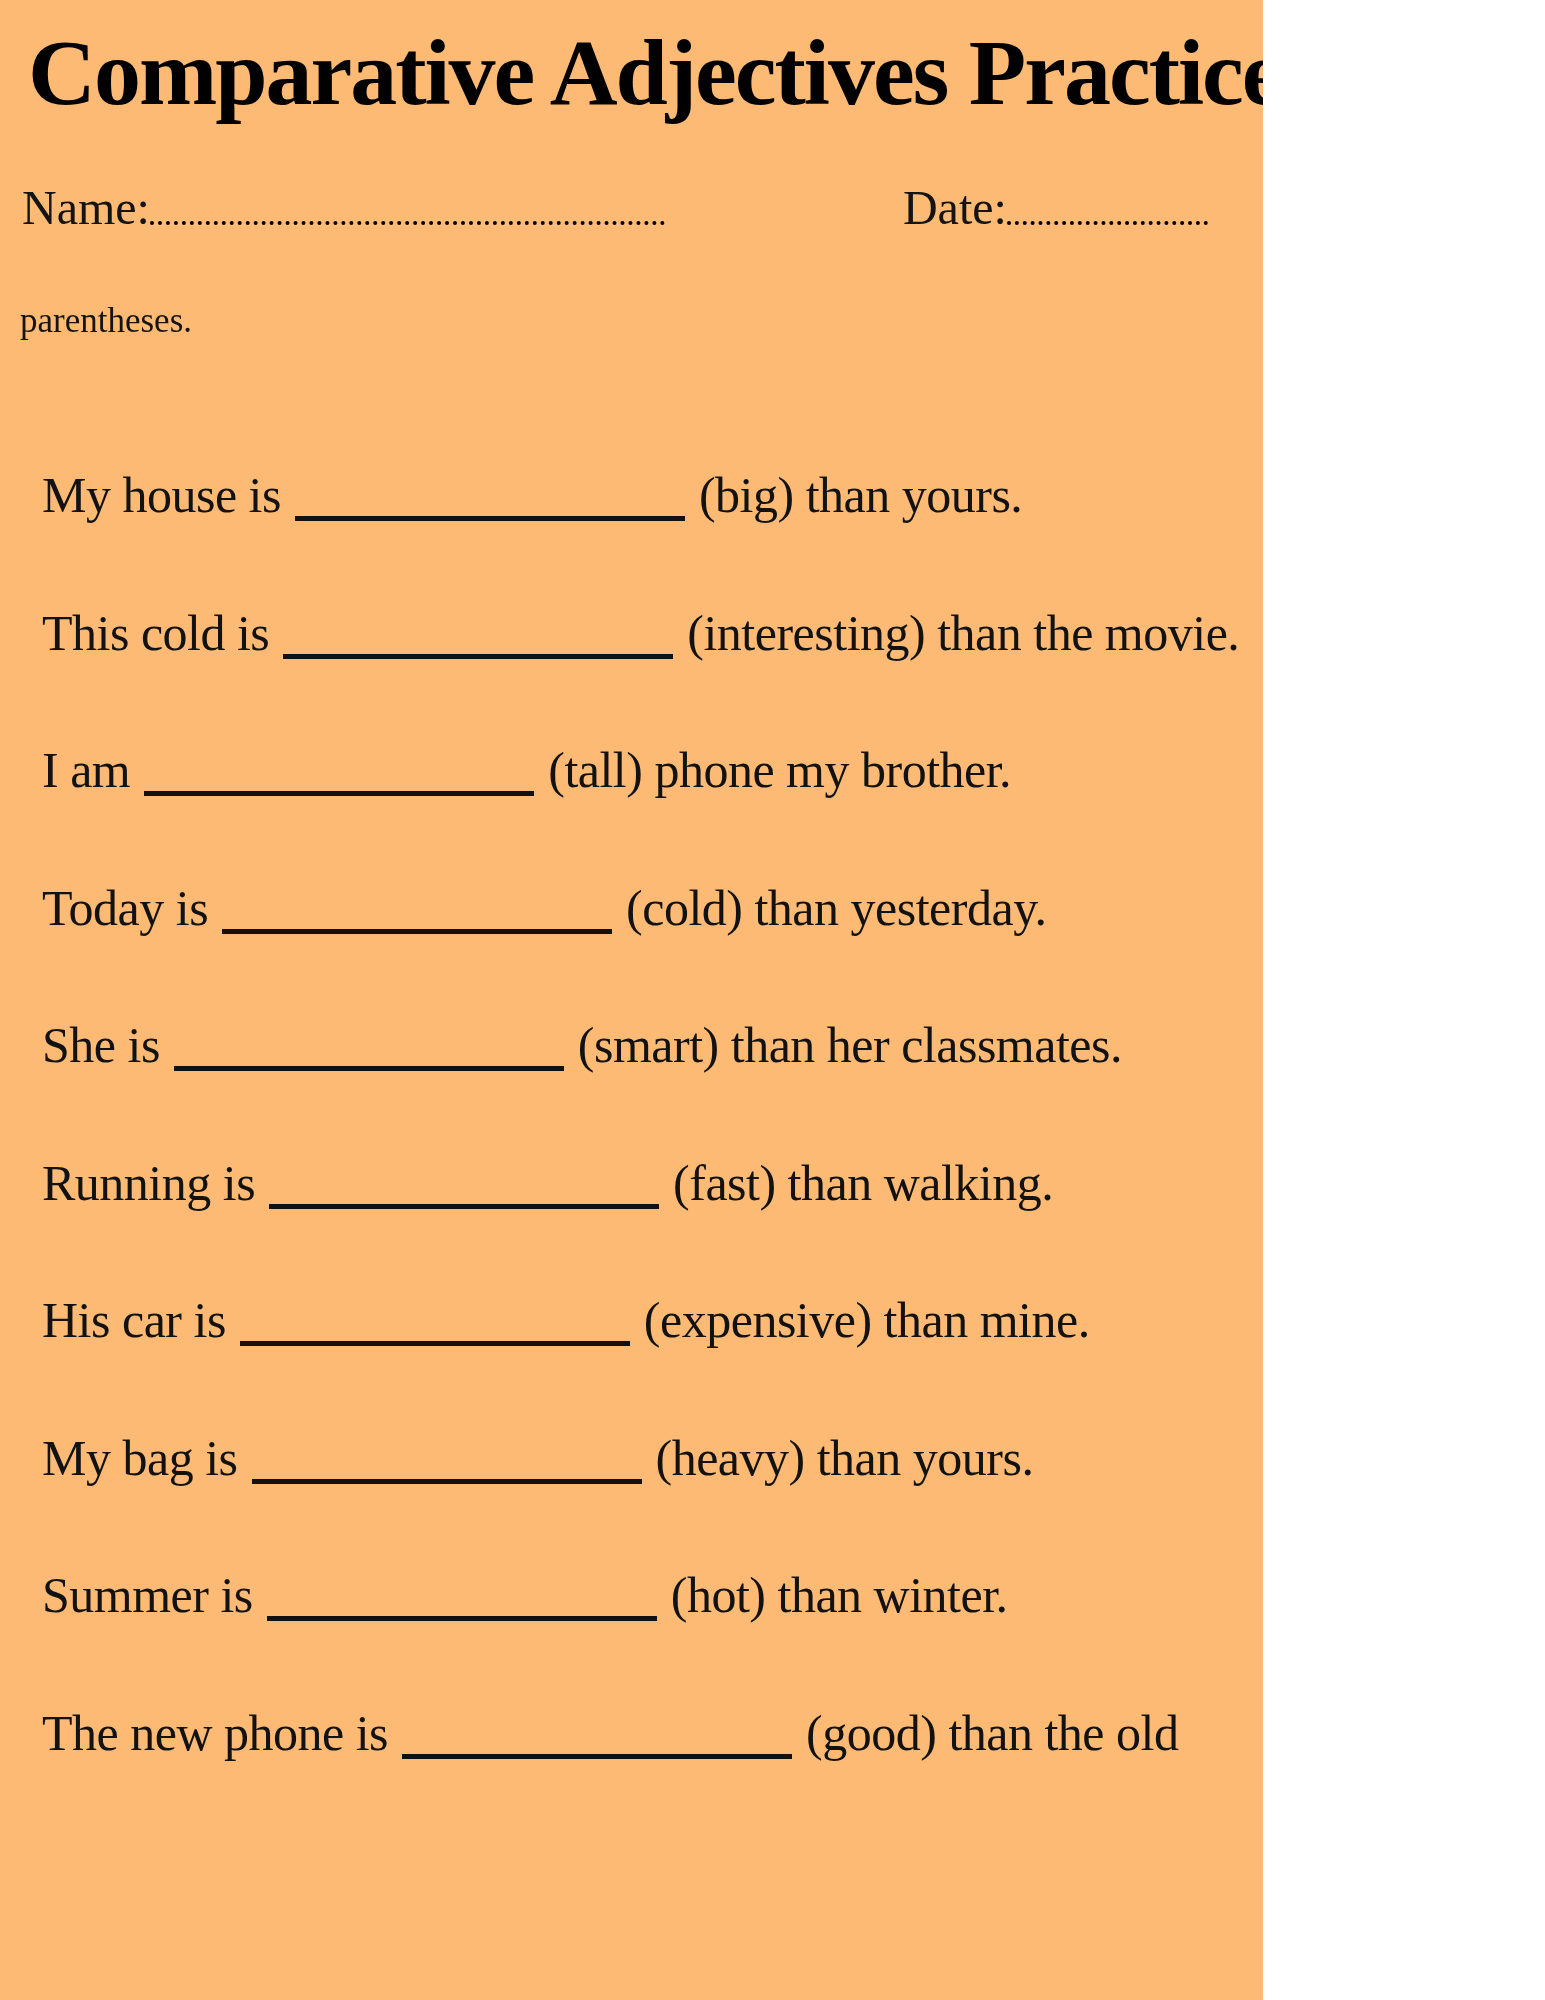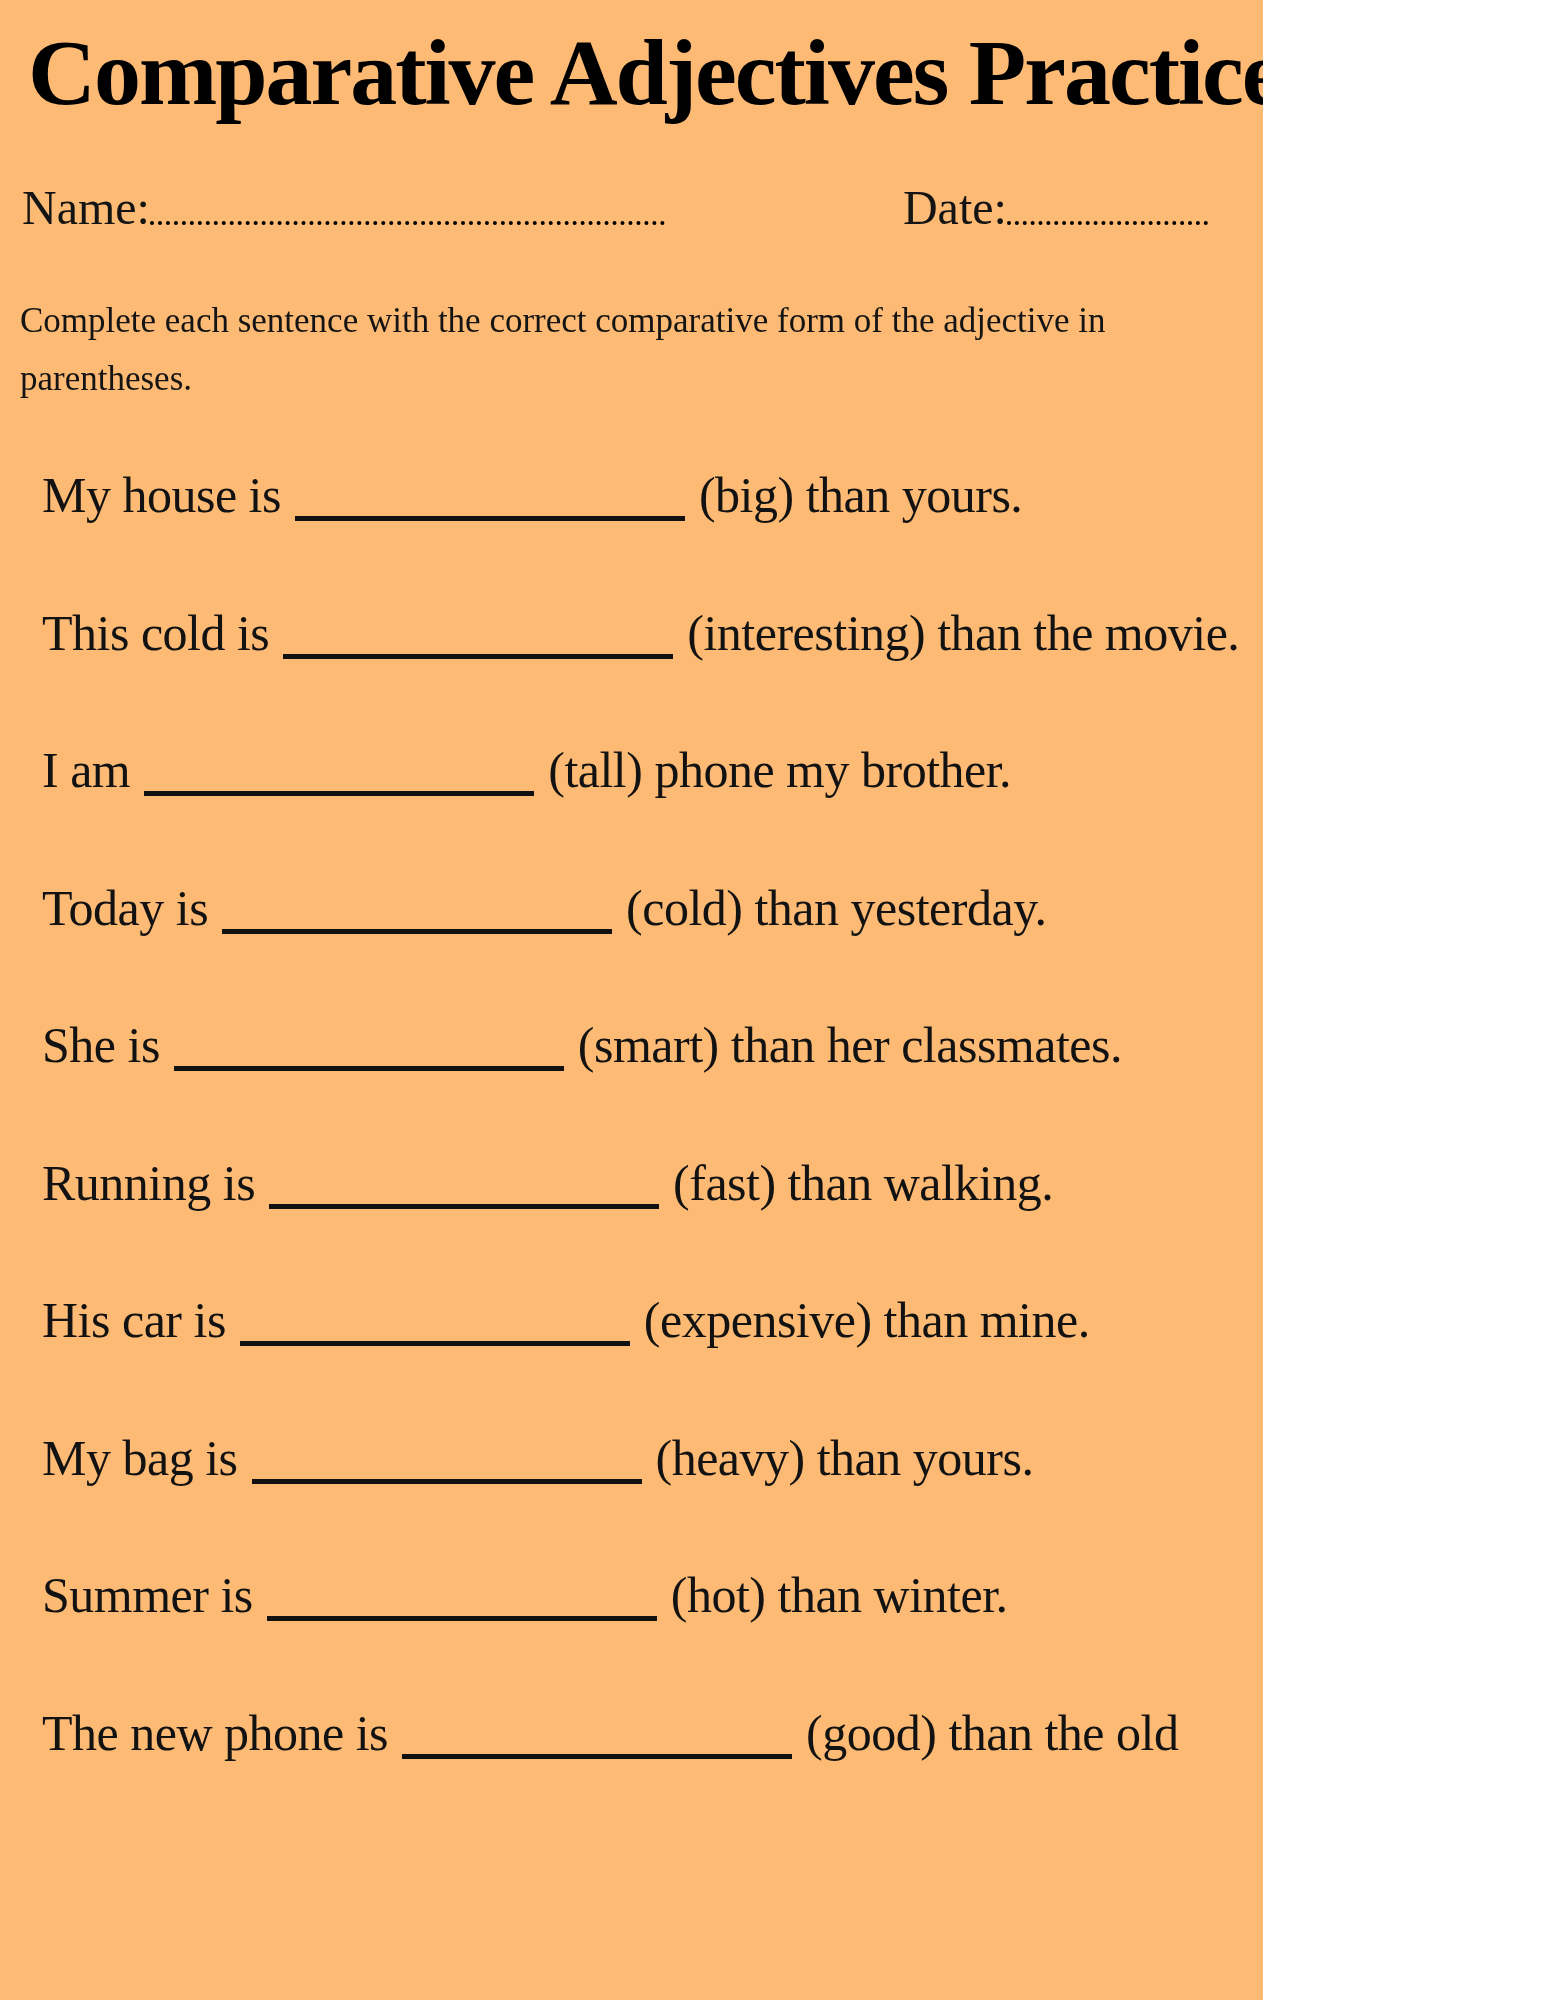--- a/index.html
+++ b/index.html
@@ -88,21 +88,20 @@
       <span class="label">Name:</span>
       <span class="dotline name-line"></span>
     </div>
     <div class="meta-group date-group">
       <span class="label">Date:</span>
       <span class="dotline date-line"></span>
     </div>
   </div>
 
   <div class="instructions">
-    <div>Complete each sentence with the correct comparative form of the adjective in</div>
     <div>parentheses.</div>
   </div>
 
   <div class="questions">
     <div class="question">
       <div class="q-line">
         <span>My house is</span><span class="blank"></span><span>(big) than yours.</span>
       </div>
 
     </div>

